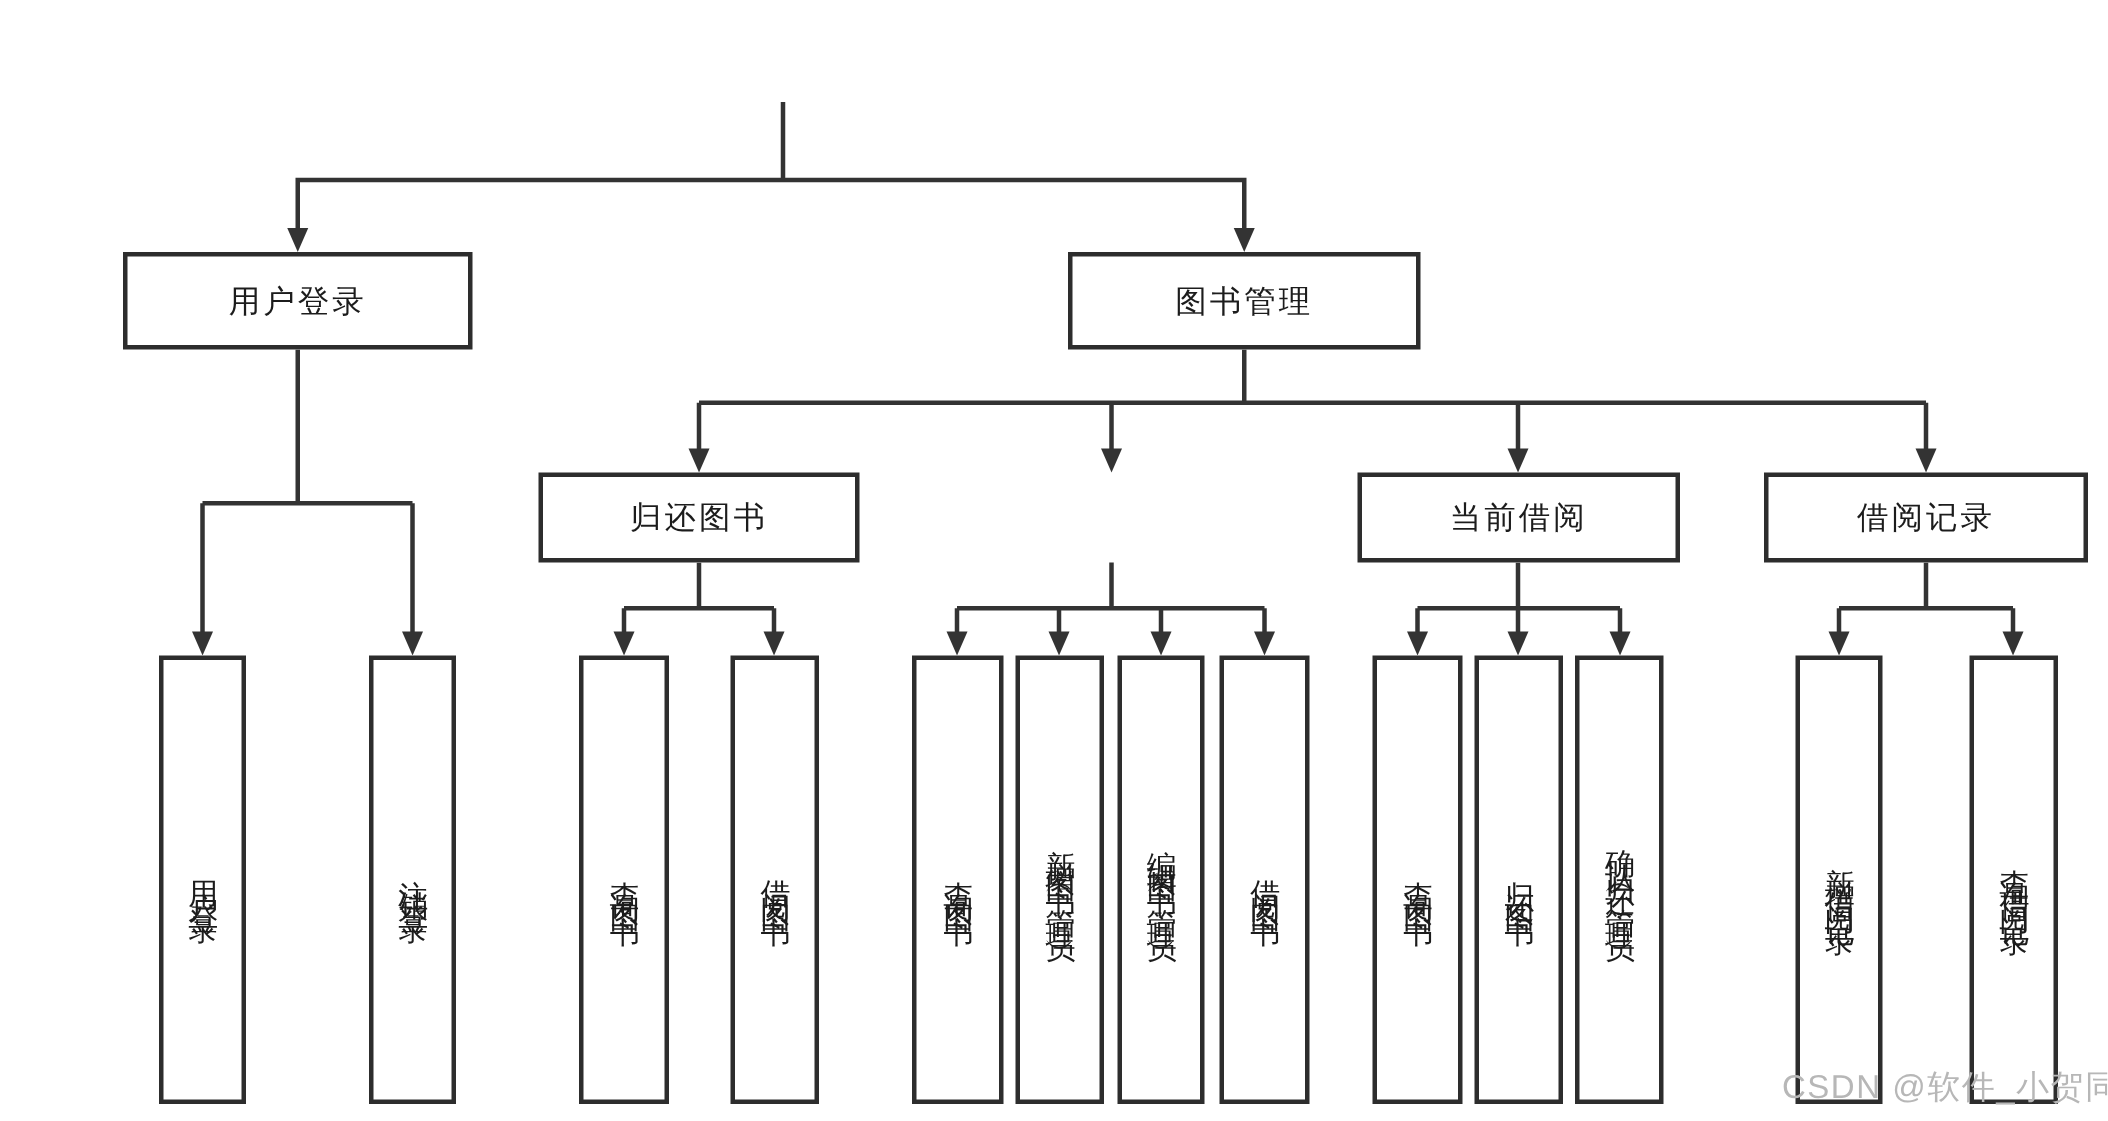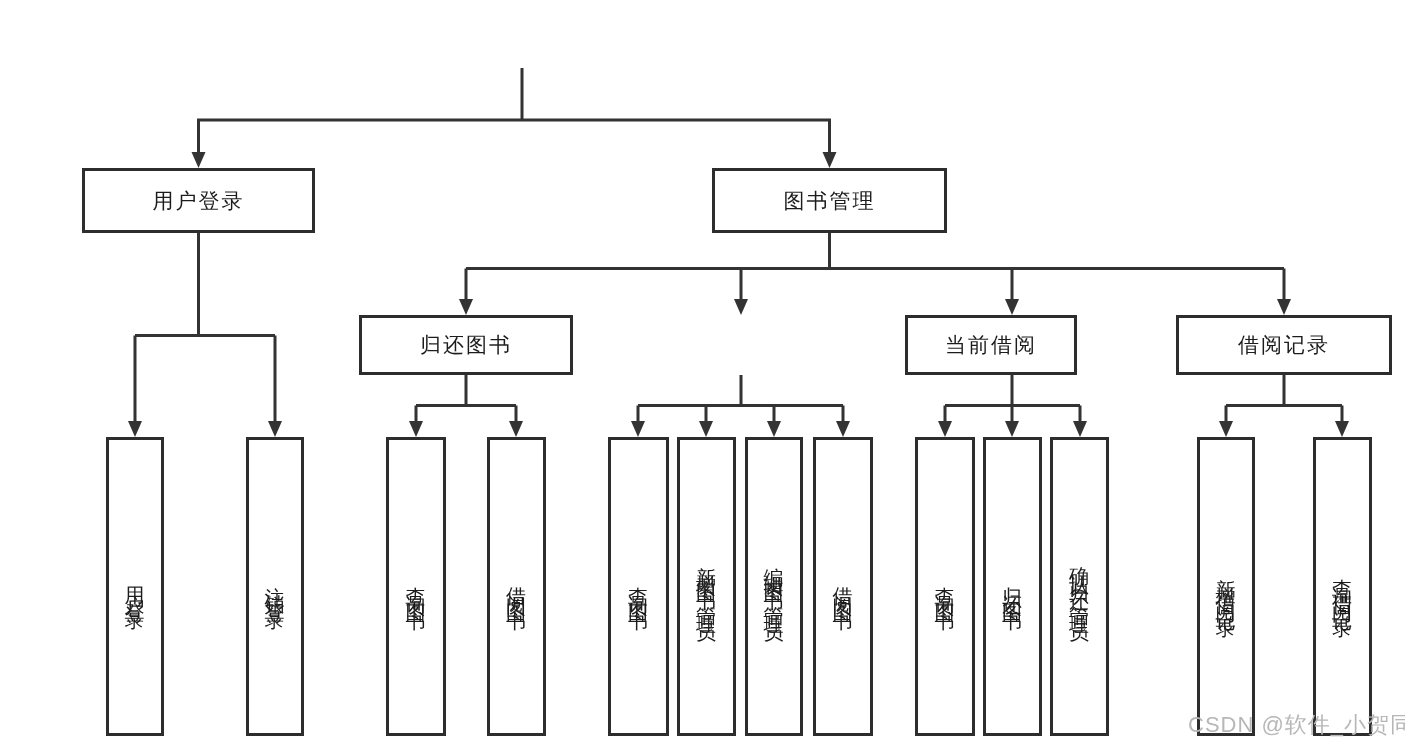--- a/index.html
+++ b/index.html
@@ -68,21 +68,21 @@
   <div class="box hbox" style="left:82px;top:168px;width:233px;height:65px;">
     <span>用户登录</span>
   </div>
   <div class="box hbox" style="left:712px;top:168px;width:235px;height:65px;">
     <span>图书管理</span>
   </div>
 
   <div class="box hbox" style="left:359px;top:315px;width:214px;height:60px;">
     <span>归还图书</span>
   </div>
-  <div class="box hbox" style="left:905px;top:315px;width:172px;height:60px;">
+  <div class="box hbox" style="left:905px;top:315px;width:215px;height:60px;">
     <span>当前借阅</span>
   </div>
   <div class="box hbox" style="left:1176px;top:315px;width:216px;height:60px;">
     <span>借阅记录</span>
   </div>
 
   <div class="box leaf" style="left:106px;top:437px;width:58px;height:299px;">
     <span>用户登录</span>
   </div>
   <div class="box leaf" style="left:246px;top:437px;width:58px;height:299px;">

